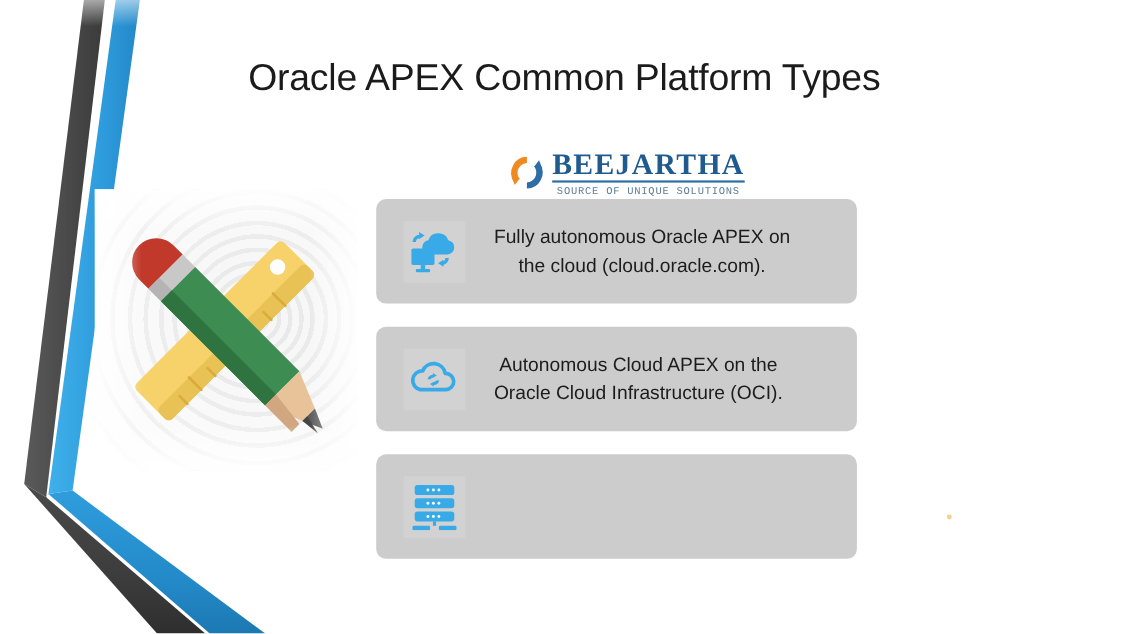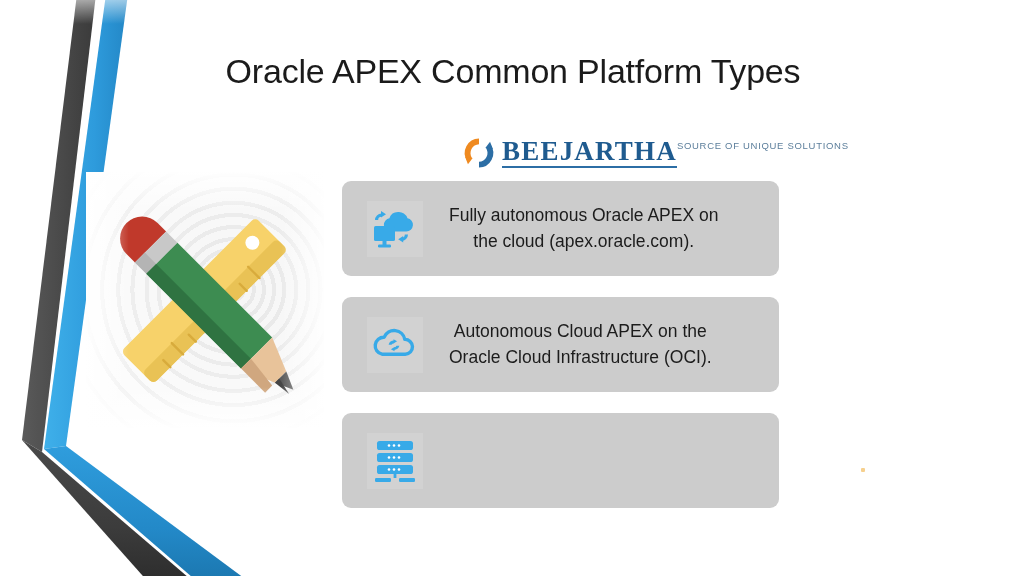--- a/index.html
+++ b/index.html
@@ -87,32 +87,32 @@
   
   .logo {
     position: absolute;
     left: 462px;
     top: 136px;
     display: flex;
     align-items: center;
     gap: 6px;
   }
   .logo-mark { width: 34px; height: 34px; flex: 0 0 auto; }
-  .logo-text { display: flex; flex-direction: row; line-height: 1; }
+  .logo-text { display: flex; flex-direction: column; line-height: 1; }
   .logo-name {
     font-family: "Liberation Serif", serif;
     font-size: 27px;
     font-weight: 700;
     color: #1f5b8f;
     letter-spacing: 1.2px;
     border-bottom: 2px solid #2c6ea5;
     padding-bottom: 1px;
   }
   .logo-tag {
-    font-family: Liberation Sans, sans-serif;
+    font-family: Liberation Mono, monospace;
     font-size: 9.5px;
     font-weight: 400;
     color: #5b7e9b;
     letter-spacing: 0.7px;
     margin-top: 3px;
     white-space: nowrap;
   }
 
   
   .card {
@@ -284,21 +284,21 @@
           <path d="M9.5 5.5 a6.5 6.5 0 0 0 -6.5 6.5 h3.2 a3.3 3.3 0 0 1 3.3 -3.3 z"></path>
           <path d="M9 3 l5 3.2 l-5 3.2 z"></path>
 
           <path d="M36 26.5 a6.5 6.5 0 0 1 -6.5 6.5 v-3.2 a3.3 3.3 0 0 0 3.3 -3.3 z"></path>
           <path d="M31.2 34.5 l-5 -3.2 l5 -3.2 z"></path>
         </g>
       </svg>
     </div>
     <div class="card-text">
       <span class="line">Fully autonomous Oracle APEX on</span>
-      <span class="line">the cloud (apex.oracle.com).</span>
+      <span class="line">the cloud (cloud.oracle.com).</span>
     </div>
   </div>
 
   <div class="card" id="card-2">
     <div class="card-icon">
       <svg width="46" height="36" viewBox="0 0 46 36">
         <path d="M32.8 12.4 A10.8 10.8 0 0 0 12.2 10.2 A8.6 8.6 0 0 0 10 27.2 h23.3 a7.4 7.4 0 0 0 -0.5 -14.8 z" fill="none" stroke="#38aae8" stroke-width="3.4" stroke-linejoin="round"></path>
         <g fill="#38aae8">
           <path d="M22 13.6 a5.6 5.6 0 0 0 -5.4 4.1 h2.9 a2.8 2.8 0 0 1 2.5 -1.5 z"></path>
           <path d="M21.5 12.2 l3.6 2.1 l-3.6 2.1 z"></path>

